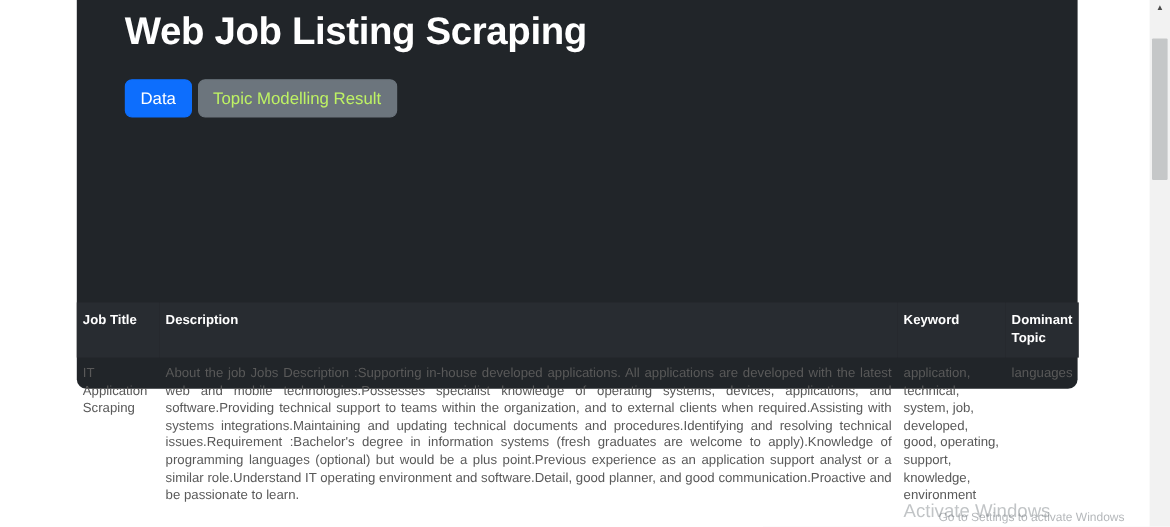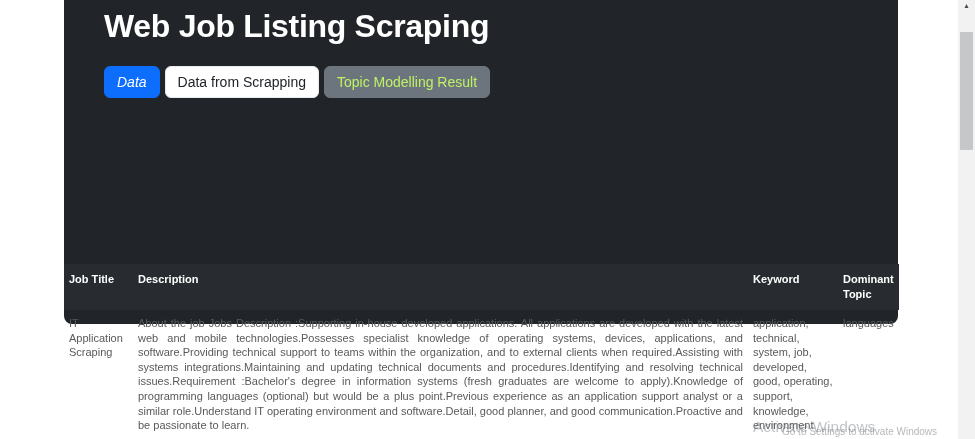--- a/index.html
+++ b/index.html
@@ -40,26 +40,26 @@
   .btn {
     font-family: "Liberation Sans", sans-serif;
     font-size: 14px;
     line-height: 18px;
     padding: 6px 12px;
     border-radius: 6px;
     border: 1px solid transparent;
     cursor: pointer;
     white-space: nowrap;
   }
-  .btn-primary   { background: #0d6efd; color: #ffffff; border-color: #0d6efd; font-style: italic; }
+  .btn-primary   { background: #0d6efd; color: #ffffff; border-color: #0d6efd; }
   .btn-light     { background: #ffffff; color: #212529; border-color: #e8eaed; }
   .btn-secondary { background: #6c757d; color: #bef264; border-color: #6c757d; }
 
   
-  .table-wrap { position: absolute; left: 64px; top: 264px; width: 835px; }
+  .table-wrap { position: absolute; left: 64px; top: 252px; width: 835px; }
   table { width: 835px; border-collapse: collapse; table-layout: fixed; }
   thead th {
     background: #282c31;
     color: #ffffff;
     font-size: 11px;
     font-weight: bold;
     text-align: left;
     vertical-align: top;
     line-height: 15px;
     padding: 8px 5px;
@@ -104,21 +104,20 @@
 </style>
 </head>
 <body>
 
 <div class="screen">
 
   <div class="hero">
     <h1>Web Job Listing Scraping</h1>
     <div class="btn-row">
       <button class="btn btn-primary">Data</button>
-      <button class="btn btn-light">Data from Scrapping</button>
       <button class="btn btn-secondary">Topic Modelling Result</button>
     </div>
   </div>
 
   <div class="table-wrap">
     <table>
       <colgroup>
         <col style="width:69px">
         <col style="width:615px">
         <col style="width:90px">

